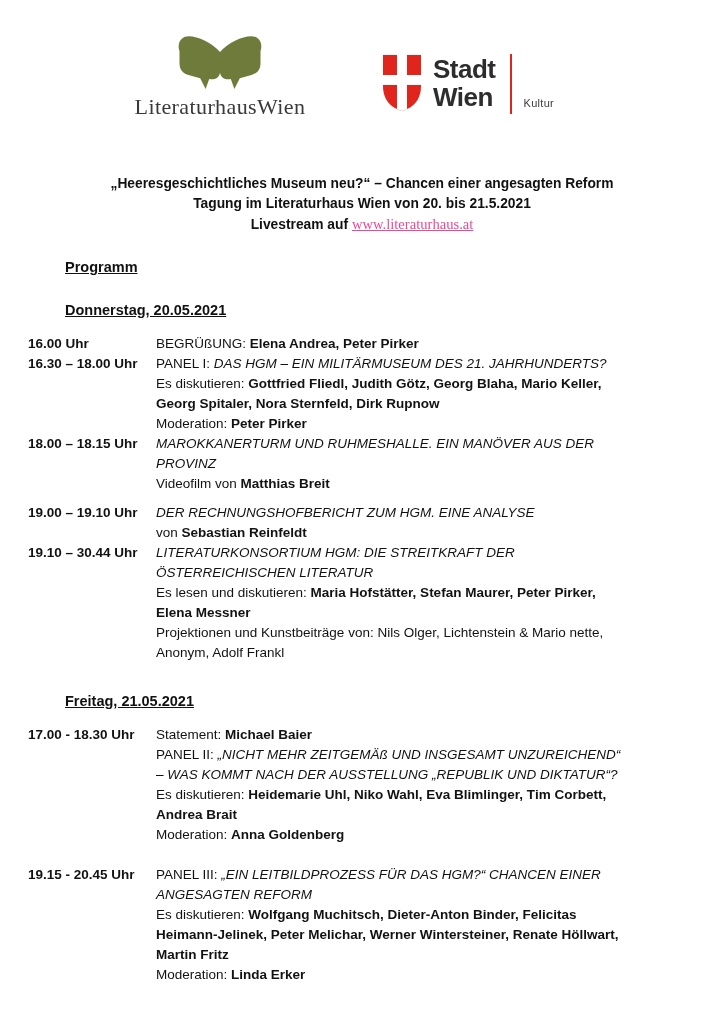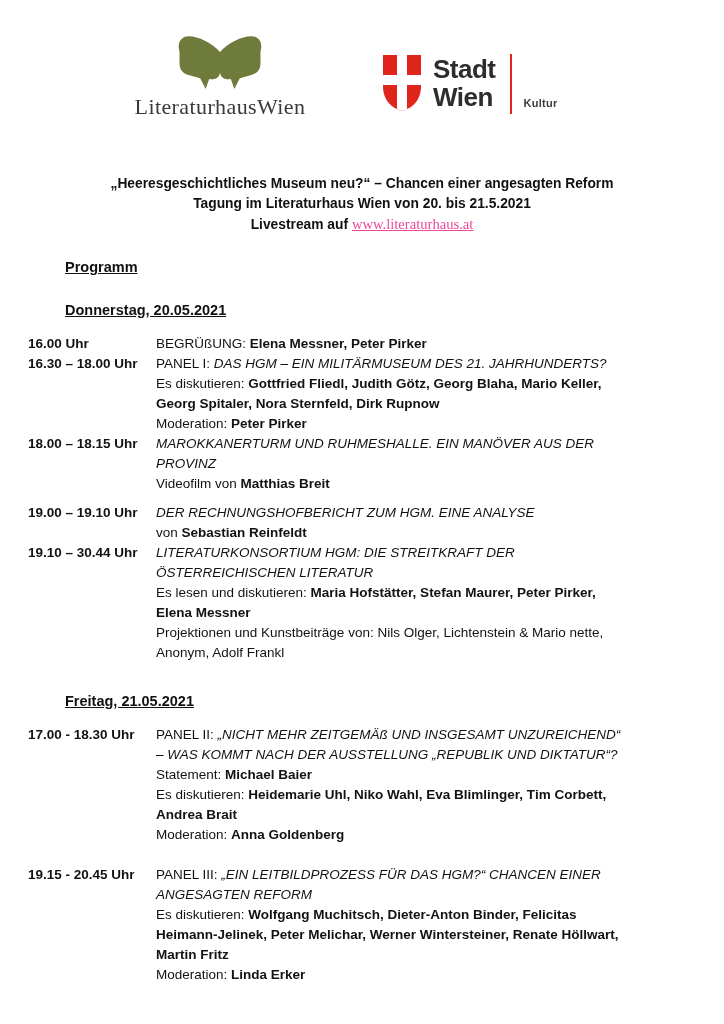--- a/index.html
+++ b/index.html
@@ -38,21 +38,20 @@
     margin-top: 1px;
   }
   .wien-divider { width: 2px; height: 60px; background: #e0251c; margin-left: 14px; }
   .wien-dept {
     font-size: 11px;
     color: #3c3c3c;
     margin-left: 12px;
     align-self: flex-end;
     margin-bottom: 7px;
     letter-spacing: 0.3px;
-    font-weight: bold;
   }
 
   
   .title-block {
     margin-top: 36px;
     text-align: center;
     font-weight: bold;
     font-size: 13.8px;
     line-height: 20px;
     color: #111;
@@ -140,21 +139,21 @@
 
   <div class="section-heading mt-programm">Programm</div>
 
   <div class="section-heading mt-day1">Donnerstag, 20.05.2021</div>
 
   <div class="schedule">
 
     <div class="entry">
       <div class="time">16.00 Uhr</div>
       <div class="desc">
-        <div><span>BEGRÜßUNG: </span><span class="b">Elena Messner, Peter Pirker</span></div>
+        <div><span>BEGRÜßUNG: </span><span class="b">Elena Andrea, Peter Pirker</span></div>
       </div>
     </div>
 
     <div class="entry">
       <div class="time">16.30 – 18.00 Uhr</div>
       <div class="desc">
         <div><span>PANEL I: </span><span class="i">DAS HGM – EIN MILITÄRMUSEUM DES 21. JAHRHUNDERTS?</span></div>
         <div><span>Es diskutieren: </span><span class="b">Gottfried Fliedl, Judith Götz, Georg Blaha, Mario Keller, Georg Spitaler, Nora Sternfeld, Dirk Rupnow</span></div>
         <div><span>Moderation: </span><span class="b">Peter Pirker</span></div>
       </div>
@@ -186,22 +185,22 @@
     </div>
   </div>
 
   <div class="section-heading mt-day2">Freitag, 21.05.2021</div>
 
   <div class="schedule">
 
     <div class="entry">
       <div class="time">17.00 - 18.30 Uhr</div>
       <div class="desc">
+        <div><span>Statement: </span><span class="b">Michael Baier</span></div>
         <div><span>PANEL II: </span><span class="i">„NICHT MEHR ZEITGEMÄß UND INSGESAMT UNZUREICHEND“ – WAS KOMMT NACH DER AUSSTELLUNG „REPUBLIK UND DIKTATUR“?</span></div>
-        <div><span>Statement: </span><span class="b">Michael Baier</span></div>
         <div><span>Es diskutieren: </span><span class="b">Heidemarie Uhl, Niko Wahl, Eva Blimlinger, Tim Corbett, Andrea Brait</span></div>
         <div><span>Moderation: </span><span class="b">Anna Goldenberg</span></div>
       </div>
     </div>
 
     <div class="entry gap-md">
       <div class="time">19.15 - 20.45 Uhr</div>
       <div class="desc">
         <div><span>PANEL III: </span><span class="i">„EIN LEITBILDPROZESS FÜR DAS HGM?“ CHANCEN EINER ANGESAGTEN REFORM</span></div>
         <div><span>Es diskutieren: </span><span class="b">Wolfgang Muchitsch, Dieter-Anton Binder, Felicitas Heimann-Jelinek, Peter Melichar, Werner Wintersteiner, Renate Höllwart, Martin Fritz</span></div>

